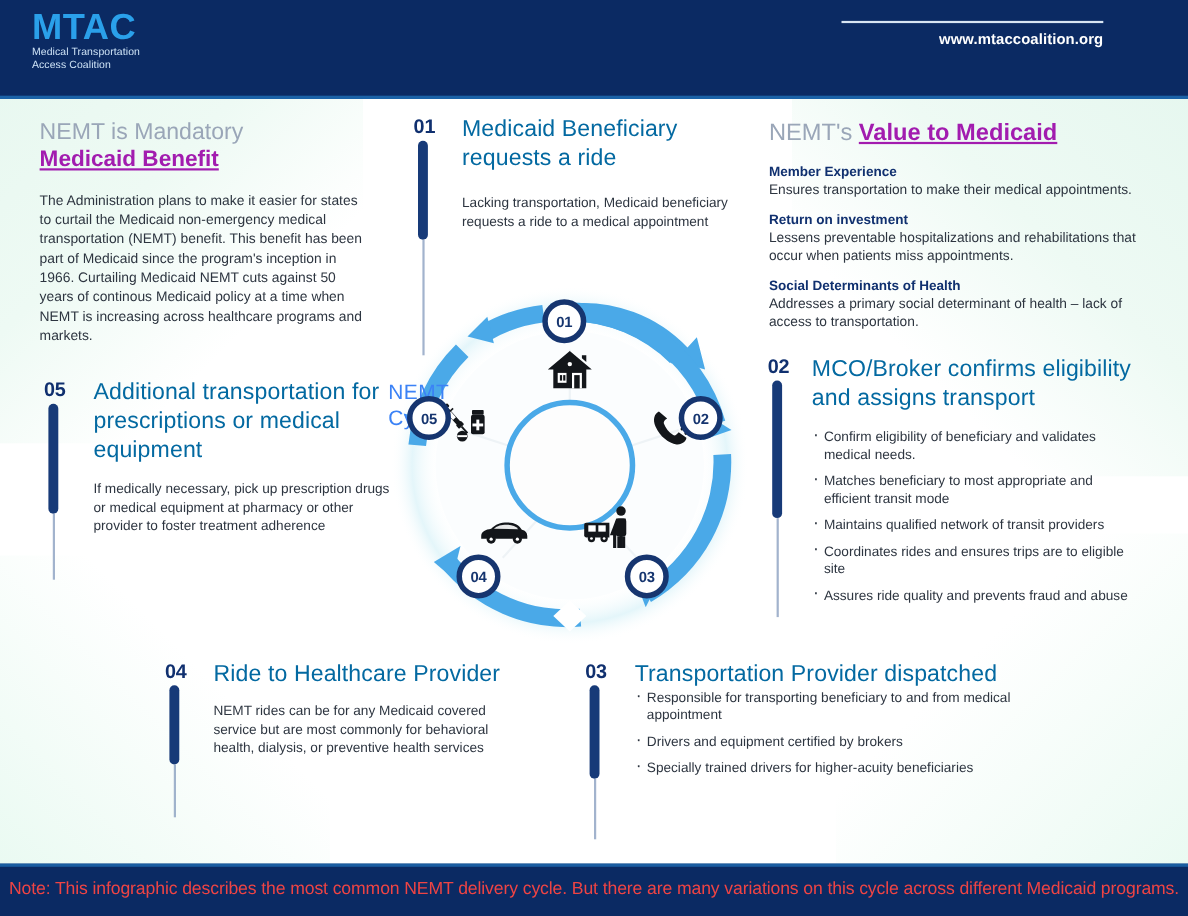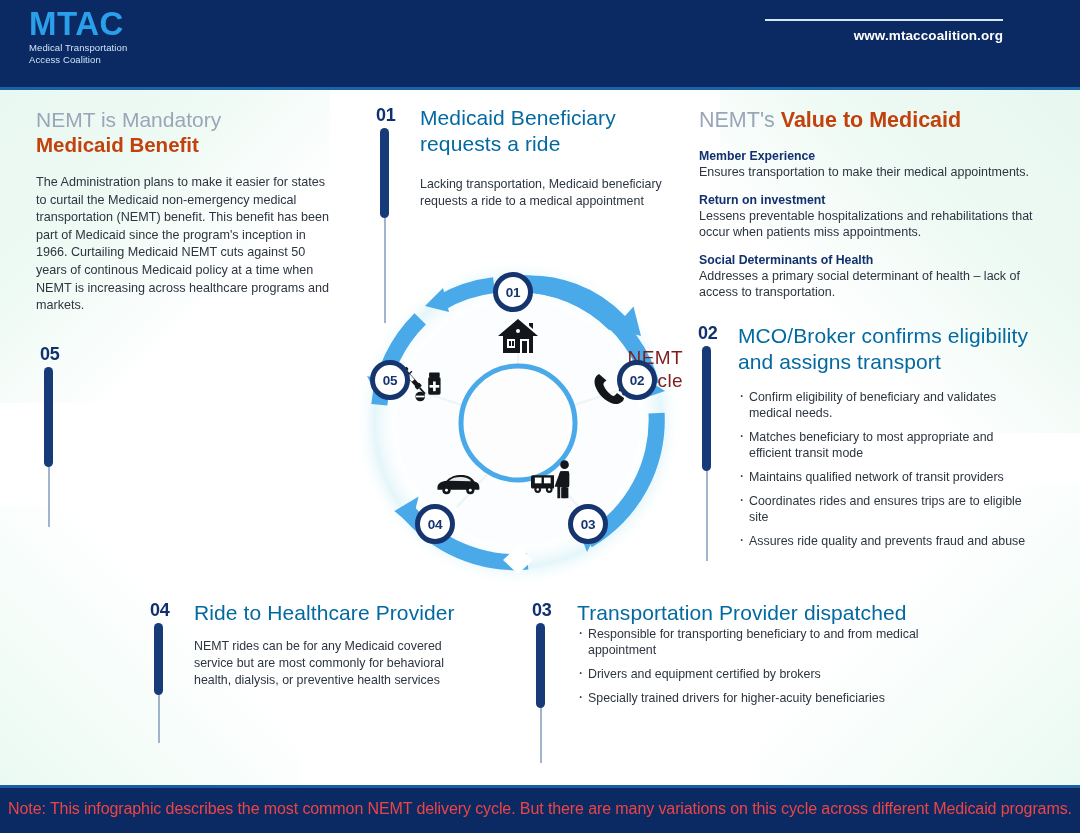--- a/index.html
+++ b/index.html
@@ -93,22 +93,23 @@
     color: #ffffff;
     letter-spacing: .1px;
   }
 
   
   .sec-title-light {
     color: #9aa6b8;
     font-weight: normal;
   }
   .sec-title-bold {
-    color: #c2410c;
+    color: #a21caf;
     font-weight: bold;
+    text-decoration: underline;
   }
   .body-text {
     color: #2d3540;
     font-size: 12.6px;
     line-height: 17.6px;
   }
 
   
   .step {
     position: absolute;
@@ -201,24 +202,24 @@
     justify-content: center;
     font-size: 13.5px;
     font-weight: bold;
     color: #16356f;
     letter-spacing: -.3px;
   }
   .cyc-center-label {
     position: absolute;
     left: 0; right: 0;
     top: 88px;
-    text-align: right;
+    text-align: left;
     font-size: 19px;
     line-height: 23px;
-    color: #7f1d1d;
+    color: #3b82f6;
     font-weight: normal;
     letter-spacing: .4px;
   }
   .cyc-icon {
     position: absolute;
     width: 46px; height: 46px;
     display: flex;
     align-items: center;
     justify-content: center;
   }
@@ -344,20 +345,24 @@
     <div style="margin-left:44px;">
       <div class="step-head" style="width:290px;">Ride to Healthcare Provider</div>
       <div class="step-body" style="margin-top:12px; width:272px;">NEMT rides can be for any Medicaid covered service but are most commonly for behavioral health, dialysis, or preventive health services</div>
     </div>
   </div>
 
   <div class="step" style="left:40px; top:344px; width:320px;">
     <div class="step-num">05</div>
     <div class="step-bar" style="height:100px;"></div>
     <div class="step-tail" style="top:123px; height:60px;"></div>
+    <div style="margin-left:45px;">
+      <div class="step-head" style="width:262px;">Additional transportation for prescriptions or medical equipment</div>
+      <div class="step-body" style="margin-top:14px; width:272px;">If medically necessary, pick up prescription drugs or medical equipment at pharmacy or other provider to foster treatment adherence</div>
+    </div>
   </div>
 
   <div id="cycle">
     <svg width="330" height="330" viewBox="0 0 330 330">
       <defs>
         <radialGradient id="glowG" cx="50%" cy="50%" r="50%">
           <stop offset="72%" stop-color="#ffffff" stop-opacity="0"></stop>
           <stop offset="88%" stop-color="#dff4f9" stop-opacity=".85"></stop>
           <stop offset="100%" stop-color="#ffffff" stop-opacity="0"></stop>
         </radialGradient>

